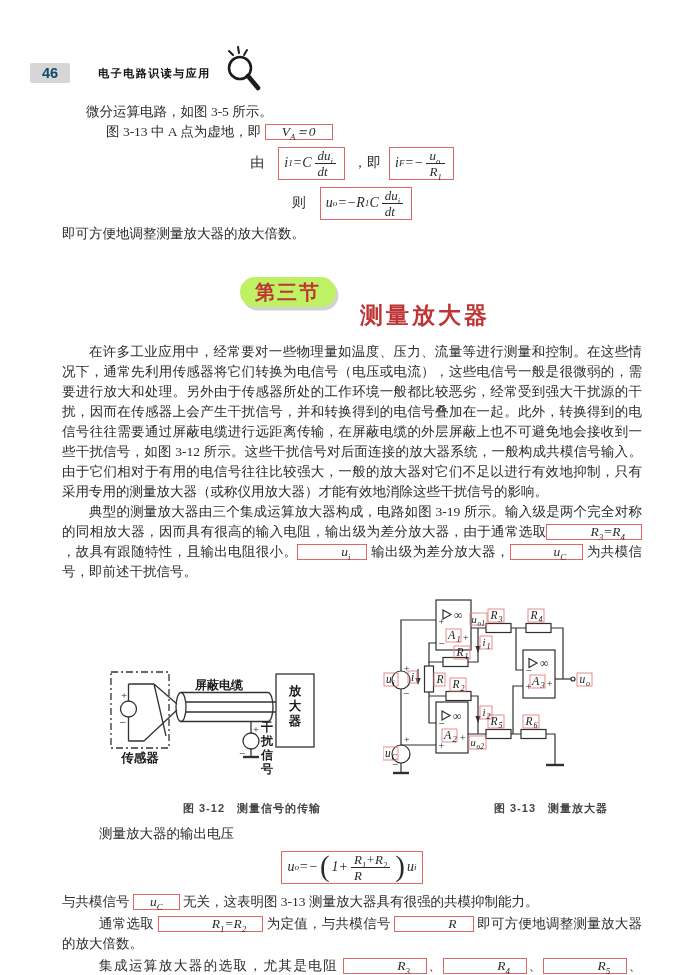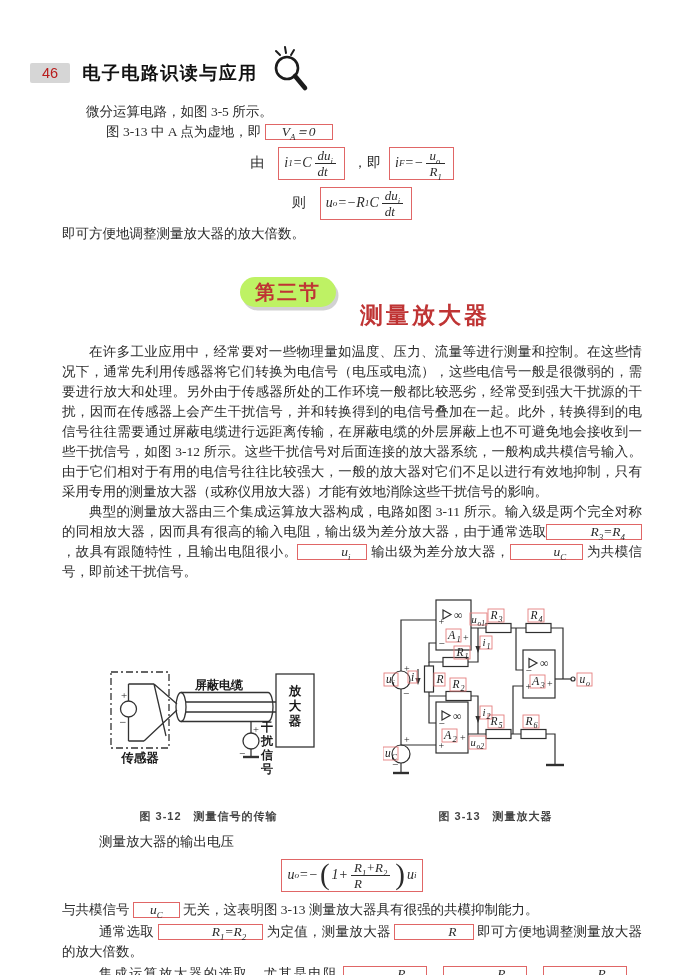--- a/index.html
+++ b/index.html
@@ -5,25 +5,25 @@
   :root{ --acc:#bf3434; --mbr:#e06666; }
   html,body{margin:0;padding:0;background:#fff;}
   .page{
     width:700px;height:975px;margin:0 auto;background:#fff;box-sizing:border-box;
     padding:50px 58px 0 62px;color:#2b2b2b;
     font-family:"Liberation Serif","DejaVu Serif",serif;
     font-size:13.5px;line-height:20px;overflow:hidden;position:relative;
   }
   
   .hd{display:flex;align-items:center;height:46px;margin-bottom:6px;}
-  .pagenum{display:inline-block;background:#d6d6d6;color:#b91c1c;
-    font-family:"Liberation Sans",sans-serif;font-weight:normal;font-size:14.5px;
+  .pagenum{display:inline-block;background:#d6d6d6;color:#0c4a6e;
+    font-family:"Liberation Sans",sans-serif;font-weight:bold;font-size:14.5px;
     line-height:20px;padding:0 12px;border-radius:2px;margin-left:-32px;}
   .booktitle{font-family:"Liberation Sans",sans-serif;font-weight:bold;
-    font-size:18px;margin-left:12px;letter-spacing:1.5px;color:#111;}
+    font-size:11px;margin-left:28px;letter-spacing:1.5px;color:#111;}
   .mag{margin-left:8px;margin-top:-10px;}
   
   p{margin:0;text-align:justify;}
   .ind1{padding-left:24px;}
   .ind2{padding-left:44px;}
   .ind3{text-indent:37px;}
   .p2em{text-indent:27px;}
   
   .fml{display:flex;justify-content:center;align-items:center;margin:2px 0;
     font-size:14px;min-height:38px;}
@@ -46,21 +46,21 @@
     color:var(--acc);font-family:"Liberation Sans",sans-serif;font-weight:bold;
     font-size:20px;line-height:30px;padding:0 15px;letter-spacing:2px;}
   .stitle{color:var(--acc);font-family:"Liberation Sans",sans-serif;font-weight:bold;
     font-size:23px;margin-left:24px;letter-spacing:3px;margin-top:46px;}
   
   .figs{display:flex;align-items:flex-end;margin-top:4px;}
   figure{margin:0;display:flex;flex-direction:column;}
   .f12w{margin-left:34px;}
   .f13w{margin-left:22px;}
   figcaption{font-family:"Liberation Sans",sans-serif;font-weight:bold;font-size:11px;
-    color:#454545;text-align:center;margin-top:20px;letter-spacing:1px;height:14px;}
+    color:#454545;text-align:right;margin-top:12px;letter-spacing:1px;height:14px;}
   .f12w figcaption{padding-right:40px;}
   .f13w figcaption{padding-right:60px;}
   svg text{font-family:"Liberation Serif",serif;fill:#1a1a1a;}
   svg .zh{font-family:"Liberation Sans",sans-serif;font-weight:bold;}
   svg .it{font-style:italic;}
   .outro p{margin-bottom:2px;}
 </style>
 </head>
 <body>
 
@@ -104,21 +104,21 @@
   </div>
 
   <p><span>即可方便地调整测量放大器的放大倍数。</span></p>
 
   <div class="sechead">
     <span class="pill">第三节</span>
     <span class="stitle">测量放大器</span>
   </div>
 
   <p class="p2em"><span>在许多工业应用中，经常要对一些物理量如温度、压力、流量等进行测量和控制。在这些情况下，通常先利用传感器将它们转换为电信号（电压或电流），这些电信号一般是很微弱的，需要进行放大和处理。另外由于传感器所处的工作环境一般都比较恶劣，经常受到强大干扰源的干扰，因而在传感器上会产生干扰信号，并和转换得到的电信号叠加在一起。此外，转换得到的电信号往往需要通过屏蔽电缆进行远距离传输，在屏蔽电缆的外层屏蔽上也不可避免地会接收到一些干扰信号，如图 3-12 所示。这些干扰信号对后面连接的放大器系统，一般构成共模信号输入。由于它们相对于有用的电信号往往比较强大，一般的放大器对它们不足以进行有效地抑制，只有采用专用的测量放大器（或称仪用放大器）才能有效地消除这些干扰信号的影响。</span></p>
-  <p class="p2em"><span>典型的测量放大器由三个集成运算放大器构成，电路如图 3-11 所示。输入级是两个完全对称的同相放大器，因而具有很高的输入电阻，输出级为差分放大器，由于通常选取</span><span class="mboxi">R<sub>3</sub>=R<sub>4</sub></span><span>，故具有跟随特性，且输出电阻很小。</span><span class="mboxi">u<sub>i</sub></span><span> 输出级为差分放大器，</span><span class="mboxi">u<sub>C</sub></span><span> 为共模信号，即前述干扰信号。</span></p>
+  <p class="p2em"><span>典型的测量放大器由三个集成运算放大器构成，电路如图 3-19 所示。输入级是两个完全对称的同相放大器，因而具有很高的输入电阻，输出级为差分放大器，由于通常选取</span><span class="mboxi">R<sub>3</sub>=R<sub>4</sub></span><span>，故具有跟随特性，且输出电阻很小。</span><span class="mboxi">u<sub>i</sub></span><span> 输出级为差分放大器，</span><span class="mboxi">u<sub>C</sub></span><span> 为共模信号，即前述干扰信号。</span></p>
 
   <div class="figs">
 
     <figure class="f12w">
       <svg width="265" height="172" viewBox="0 0 265 172">
         <g stroke="#333" stroke-width="1.3" fill="none">
           <rect x="15" y="58" width="58" height="76" stroke-dasharray="7 3 2 3"></rect>
           <circle cx="32.5" cy="95" r="8"></circle>
           <path d="M32.5 70 V87 M32.5 103 V127 M32.5 70 H58 M32.5 127 H48"></path>
           <path d="M58 70 L81 90 M48 127 L81 96 M58 70 L70 122"></path>
@@ -267,17 +267,17 @@
 
   <div class="outro" style="margin-top:12px;">
     <p class="ind3"><span>测量放大器的输出电压</span></p>
     <div class="fml" style="margin:4px 0 6px;">
       <span class="mbox">u<sub>o</sub>=−<span class="paren">(</span>1+<span class="frac">
             <span class="num">R<sub>1</sub>+R<sub>2</sub></span>
             <span class="den">R</span>
           </span><span class="paren">)</span> u<sub>i</sub></span>
     </div>
     <p><span>与共模信号 </span><span class="mboxi">u<sub>C</sub></span><span> 无关，这表明图 3-13 测量放大器具有很强的共模抑制能力。</span></p>
-    <p class="ind3"><span>通常选取 </span><span class="mboxi">R<sub>1</sub>=R<sub>2</sub></span><span> 为定值，测量放大器 </span><span class="mboxi">R</span><span> 即可方便地调整测量放大器的放大倍数。</span></p>
+    <p class="ind3"><span>通常选取 </span><span class="mboxi">R<sub>1</sub>=R<sub>2</sub></span><span> 为定值，与共模信号 </span><span class="mboxi">R</span><span> 即可方便地调整测量放大器的放大倍数。</span></p>
     <p class="ind3"><span>集成运算放大器的选取，尤其是电阻 </span><span class="mboxi">R<sub>3</sub></span><span>、</span><span class="mboxi">R<sub>4</sub></span><span>、</span><span class="mboxi">R<sub>5</sub></span><span>、</span><span class="mboxi">R<sub>6</sub></span><span> 的匹配情况会直接影响测量放</span></p>
   </div>
 
 </div>
 
 </body></html>

